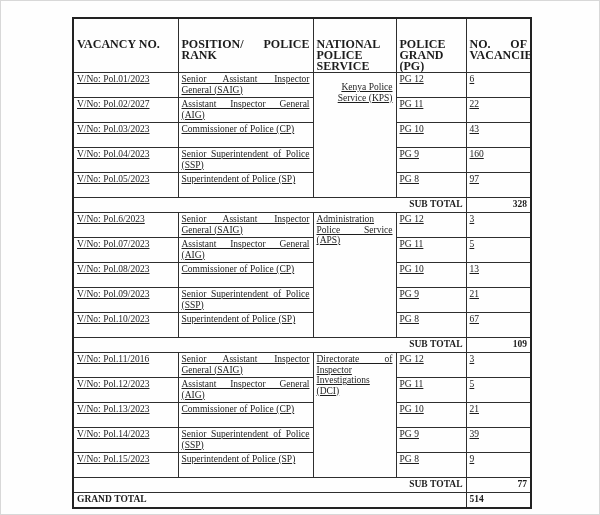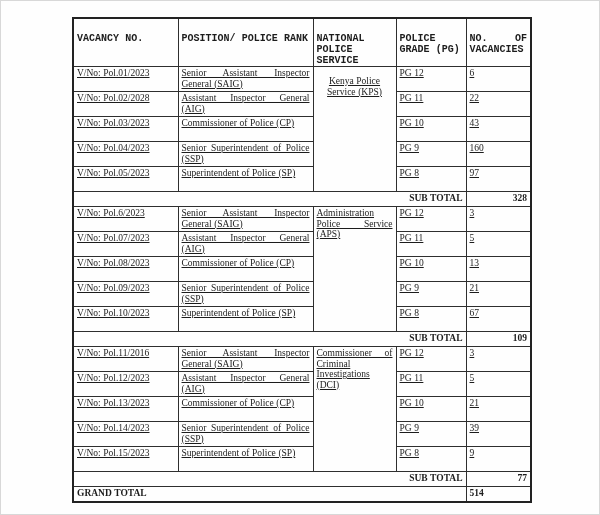--- a/index.html
+++ b/index.html
@@ -34,73 +34,72 @@
     vertical-align: top;
     padding: 1px 3px 0 3px;
     font-size: 9.5px;
     line-height: 10.5px;
     overflow: hidden;
     word-spacing: 0.2px;
   }
   .vacancy-table th {
     font-weight: bold;
     text-align: justify;
-    font-size: 10px;
+    font-size: 12px;
     line-height: 11px;
-    padding-top: 14px;
-    font-family: Liberation Mono, monospace;
+    padding-top: 20px;
   }
   tr.header-row   { height: 46px; }
   tr.data-row     { height: 25px; text-decoration: underline; }
   tr.subtotal-row { height: 15px; text-align: right; }
   tr.grand-row    { height: 15px; margin-top: 12px; }
 
   col.c1 { width: 105px; }
   col.c2 { width: 135px; }
   col.c3 { width: 83px; }
   col.c4 { width: 70px; }
   col.c5 { width: 65px; }
 
   td.rank-cell    { text-align: justify; }
   td.service-cell { text-align: justify; }
-  td.service-kps  { text-align: center; padding-top: 9px; }
+  td.service-kps  { text-align: right; padding-top: 9px; }
   tr.subtotal-row td, tr.grand-row td { font-weight: bold; line-height: 11px; }
 </style>
 </head>
 <body>
 
 <div class="page">
   <table class="vacancy-table">
     <colgroup>
       <col class="c1">
         <col class="c2">
         <col class="c3">
         <col class="c4">
         <col class="c5">
     </colgroup>
     <thead>
       <tr class="header-row">
         <th>VACANCY NO.</th>
         <th>POSITION/ POLICE RANK</th>
         <th>NATIONAL POLICE SERVICE</th>
-        <th>POLICE GRADE (PG)</th>
+        <th>POLICE GRAND (PG)</th>
         <th>NO. OF VACANCIES</th>
       </tr>
     </thead>
     <tbody>
 
       <tr class="data-row">
         <td>V/No: Pol.01/2023</td>
         <td class="rank-cell">Senior Assistant Inspector General (SAIG)</td>
         <td class="service-cell service-kps" rowspan="5">Kenya Police Service (KPS)</td>
         <td>PG 12</td>
         <td>6</td>
       </tr>
       <tr class="data-row">
-        <td>V/No: Pol.02/2028</td>
+        <td>V/No: Pol.02/2027</td>
         <td class="rank-cell">Assistant Inspector General (AIG)</td>
         <td>PG 11</td>
         <td>22</td>
       </tr>
       <tr class="data-row">
         <td>V/No: Pol.03/2023</td>
         <td class="rank-cell">Commissioner of Police (CP)</td>
         <td>PG 10</td>
         <td>43</td>
       </tr>
@@ -153,21 +152,21 @@
         <td>67</td>
       </tr>
       <tr class="subtotal-row">
         <td colspan="4">SUB TOTAL</td>
         <td>109</td>
       </tr>
 
       <tr class="data-row">
         <td>V/No: Pol.11/2016</td>
         <td class="rank-cell">Senior Assistant Inspector General (SAIG)</td>
-        <td class="service-cell" rowspan="5">Commissioner of Criminal Investigations (DCI)</td>
+        <td class="service-cell" rowspan="5">Directorate of Inspector Investigations (DCI)</td>
         <td>PG 12</td>
         <td>3</td>
       </tr>
       <tr class="data-row">
         <td>V/No: Pol.12/2023</td>
         <td class="rank-cell">Assistant Inspector General (AIG)</td>
         <td>PG 11</td>
         <td>5</td>
       </tr>
       <tr class="data-row">

